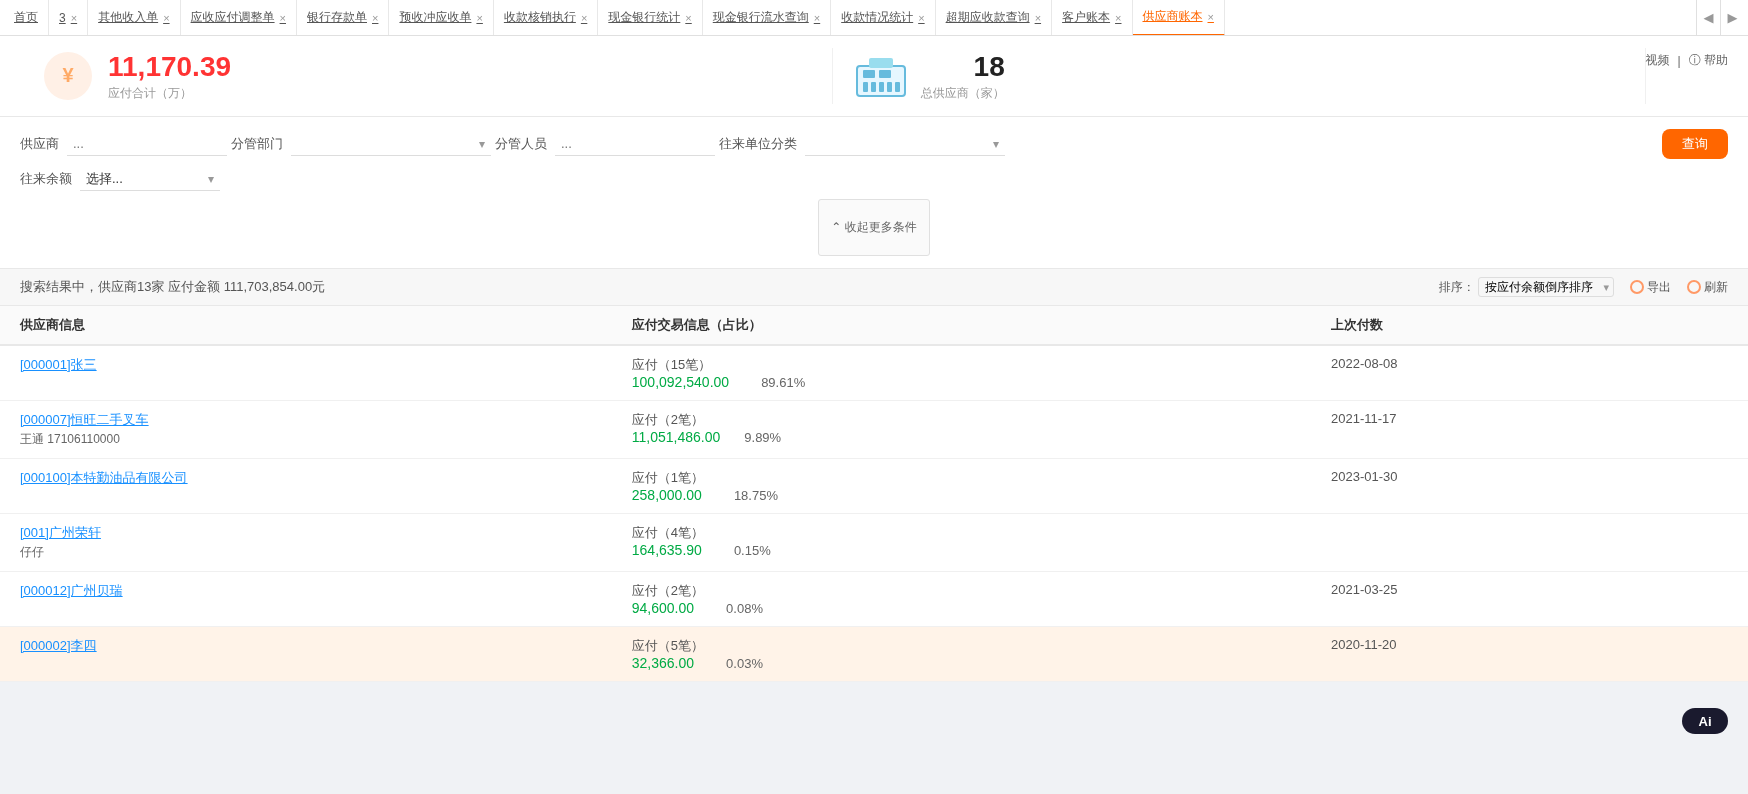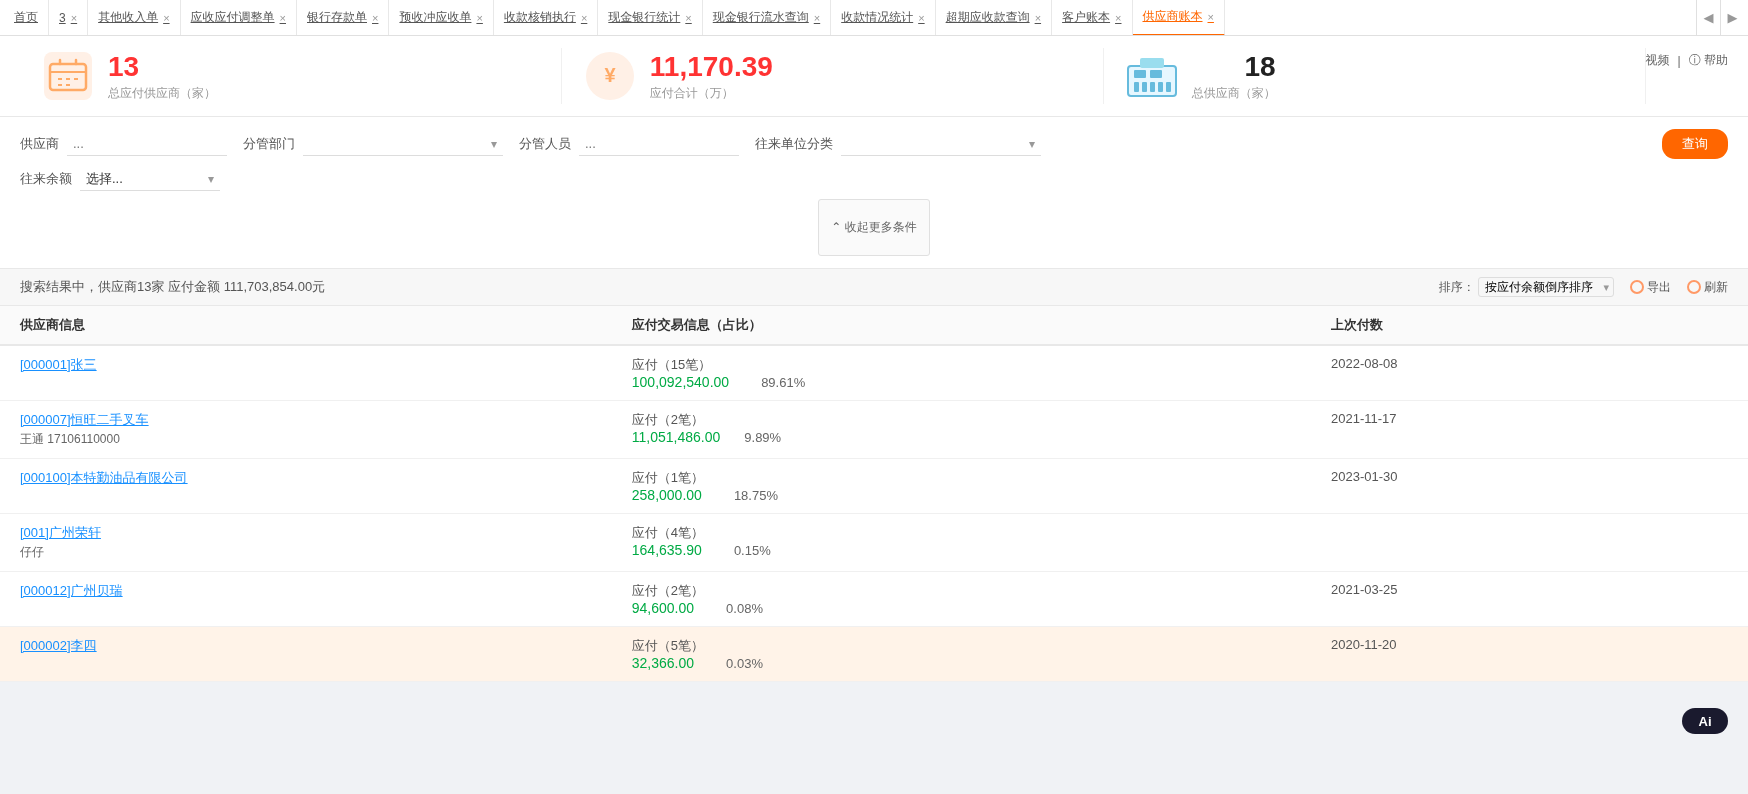--- a/index.html
+++ b/index.html
@@ -74,21 +74,21 @@
 
     
     .filter-area {
       background: #fff;
       padding: 12px 20px;
       border-bottom: 1px solid #e8e8e8;
     }
     .filter-row {
       display: flex;
       align-items: center;
-      gap: 16px;
+      gap: 4px;
       margin-bottom: 8px;
     }
     .filter-row:last-child { margin-bottom: 0; }
     .filter-item {
       display: flex;
       align-items: center;
       gap: 8px;
     }
     .filter-label { font-size: 13px; color: #555; white-space: nowrap; }
     .filter-input {
@@ -124,21 +124,21 @@
       transform: translateY(-50%);
       color: #999;
       pointer-events: none;
       font-size: 12px;
     }
     .btn-search {
       background: #ff6600;
       color: #fff;
       border: none;
       padding: 6px 20px;
-      border-radius: 13px;
+      border-radius: 8px;
       font-size: 13px;
       cursor: pointer;
       margin-left: auto;
     }
 
     .collapse-bar {
       display: flex;
       justify-content: center;
       margin-top: 8px;
     }
@@ -310,40 +310,20 @@
     <span>供应商账本</span>
     <span class="close-x">×</span>
   </div>
   <div class="nav-arrows">
     <div class="nav-arrow">◀</div>
     <div class="nav-arrow">▶</div>
   </div>
 </div>
 
 <div class="stats-bar">
-  <div class="stat-item">
-    <div class="stat-icon">
-      <svg viewBox="0 0 56 56" xmlns="http://www.w3.org/2000/svg">
-        <rect x="4" y="4" width="48" height="48" rx="8" fill="#fff0e6"></rect>
-        <rect x="10" y="16" width="36" height="26" rx="3" fill="none" stroke="#ffaa66" stroke-width="2.5"></rect>
-        <line x1="10" y1="24" x2="46" y2="24" stroke="#ffaa66" stroke-width="2"></line>
-        <line x1="20" y1="16" x2="20" y2="12" stroke="#ffaa66" stroke-width="2.5" stroke-linecap="round"></line>
-        <line x1="36" y1="16" x2="36" y2="12" stroke="#ffaa66" stroke-width="2.5" stroke-linecap="round"></line>
-        <line x1="18" y1="31" x2="22" y2="31" stroke="#ffaa66" stroke-width="2"></line>
-        <line x1="26" y1="31" x2="30" y2="31" stroke="#ffaa66" stroke-width="2"></line>
-        <line x1="34" y1="31" x2="38" y2="31" stroke="#ffaa66" stroke-width="2"></line>
-        <line x1="18" y1="37" x2="22" y2="37" stroke="#ffaa66" stroke-width="2"></line>
-        <line x1="26" y1="37" x2="30" y2="37" stroke="#ffaa66" stroke-width="2"></line>
-      </svg>
-    </div>
-    <div class="stat-content">
-      <span class="stat-number">13</span>
-      <span class="stat-label">总应付供应商（家）</span>
-    </div>
-  </div>
 
   <div class="stat-item">
     <div class="stat-icon">
       <svg viewBox="0 0 56 56" xmlns="http://www.w3.org/2000/svg">
         <circle cx="28" cy="28" r="24" fill="#fff0e6"></circle>
         <text x="28" y="34" text-anchor="middle" font-size="20" font-weight="bold" fill="#ffaa66">¥</text>
       </svg>
     </div>
     <div class="stat-content">
       <span class="stat-number">11,170.39</span>

